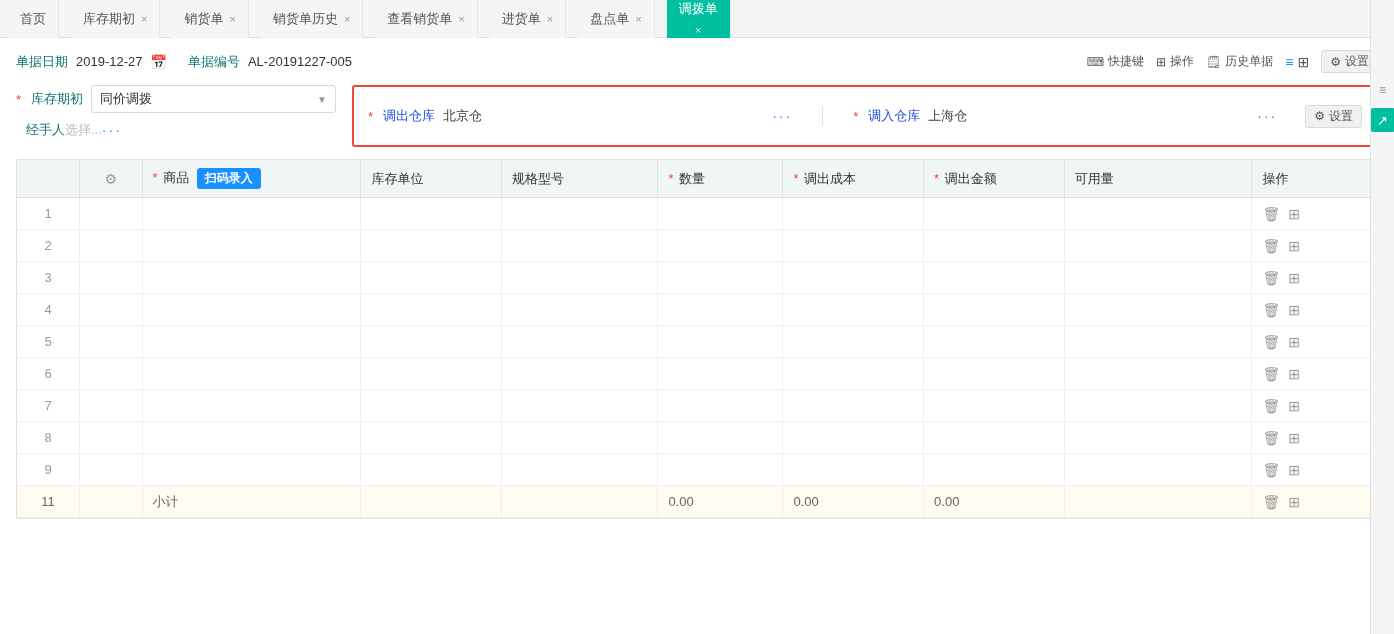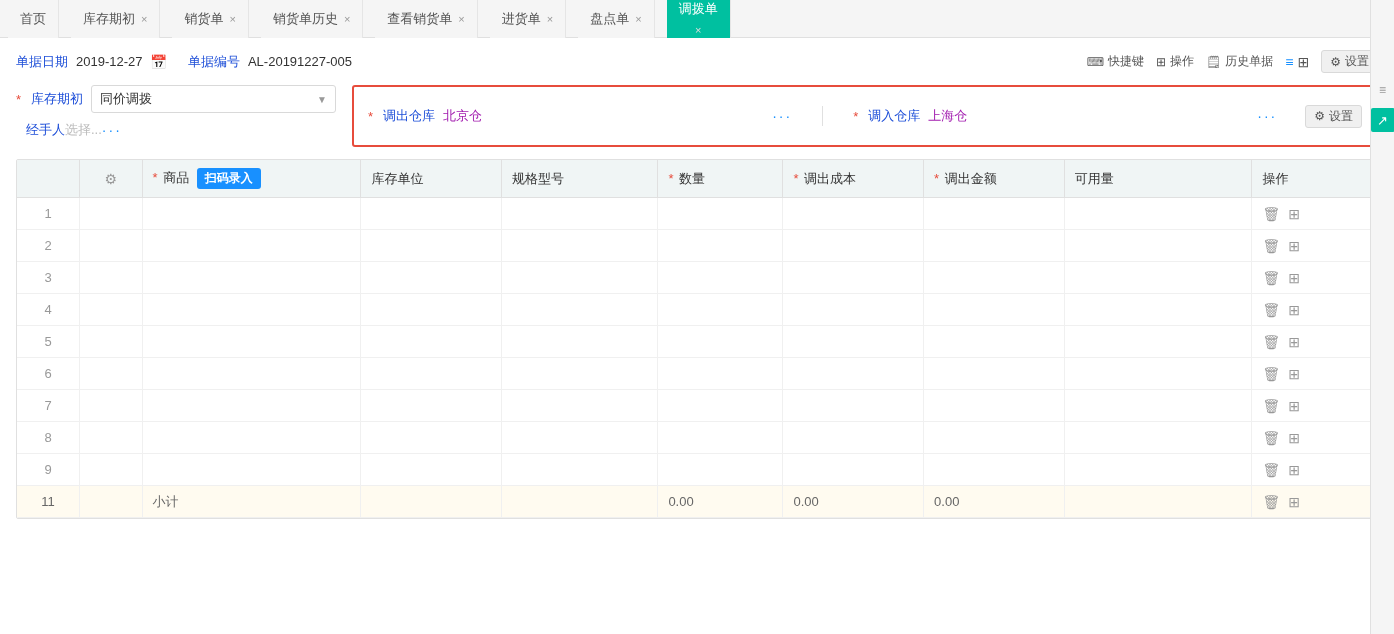--- a/index.html
+++ b/index.html
@@ -65,21 +65,21 @@
     .header-left {
       display: flex;
       align-items: center;
       gap: 20px;
     }
     .field-group {
       display: flex;
       align-items: center;
       gap: 8px;
     }
-    .field-label { color: #1d4ed8; font-size: 13px; }
+    .field-label { color: #0f766e; font-size: 13px; }
     .field-value { color: #333; font-size: 13px; }
     .calendar-icon {
       color: #1890ff;
       cursor: pointer;
       font-size: 14px;
     }
     .header-right {
       display: flex;
       align-items: center;
       gap: 12px;
@@ -155,21 +155,21 @@
       display: flex;
       align-items: center;
       gap: 8px;
       flex: 1;
     }
     .warehouse-label {
       color: #1d4ed8;
       white-space: nowrap;
     }
     .warehouse-value {
-      color: #a21caf;
+      color: #404040;
       font-size: 13px;
     }
     .warehouse-divider {
       width: 1px;
       height: 20px;
       background: #e0e0e0;
       margin: 0 10px;
     }
     .person-row {
       display: flex;

